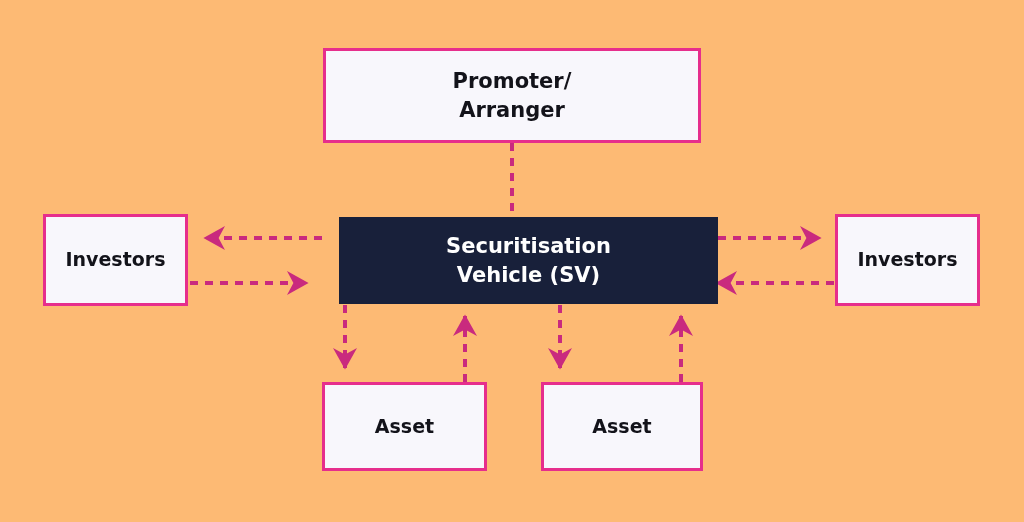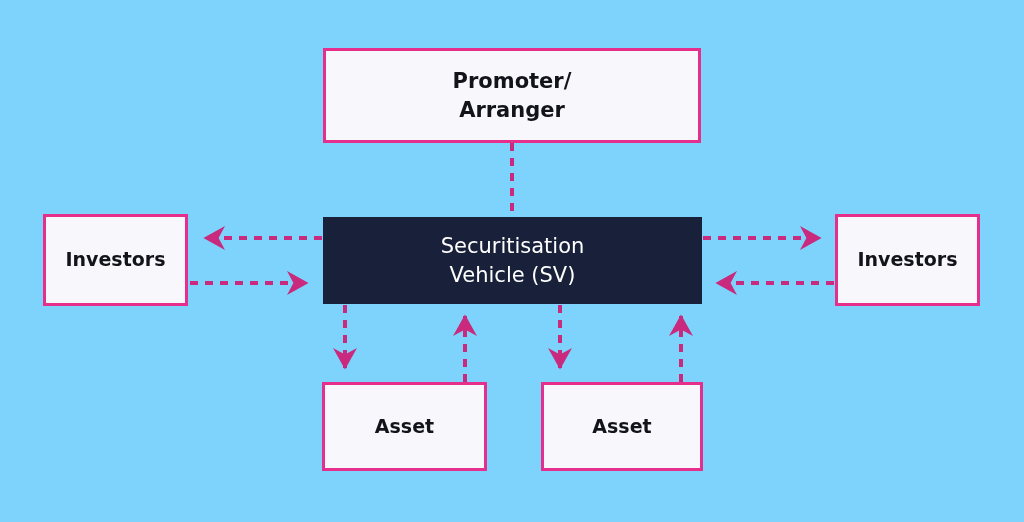--- a/index.html
+++ b/index.html
@@ -4,21 +4,21 @@
 <style>
   html, body {
     margin: 0;
     padding: 0;
     background: #000000;
   }
   #canvas {
     position: relative;
     width: 1024px;
     height: 522px;
-    background: #7dd3fc;
+    background: #fdba74;
     overflow: hidden;
     font-family: "DejaVu Sans", "Liberation Sans", sans-serif;
   }
   .node {
     position: absolute;
     box-sizing: border-box;
     display: flex;
     align-items: center;
     justify-content: center;
     text-align: center;
@@ -26,22 +26,23 @@
   }
   .node-light {
     background: #f8f7fc;
     border: 3px solid #e62e8c;
     color: #13131a;
     font-weight: 700;
   }
   .node-dark {
     background: #18203a;
     color: #ffffff;
-    font-weight: 400;
+    font-weight: 700;
     border: 0;
+    margin-left: 16px;
   }
   .node-label {
     display: block;
     white-space: pre-line;
     padding: 0 6px;
   }
   #promoter-node {
     left: 323px; top: 48px; width: 378px; height: 95px;
     font-size: 21px;
   }

